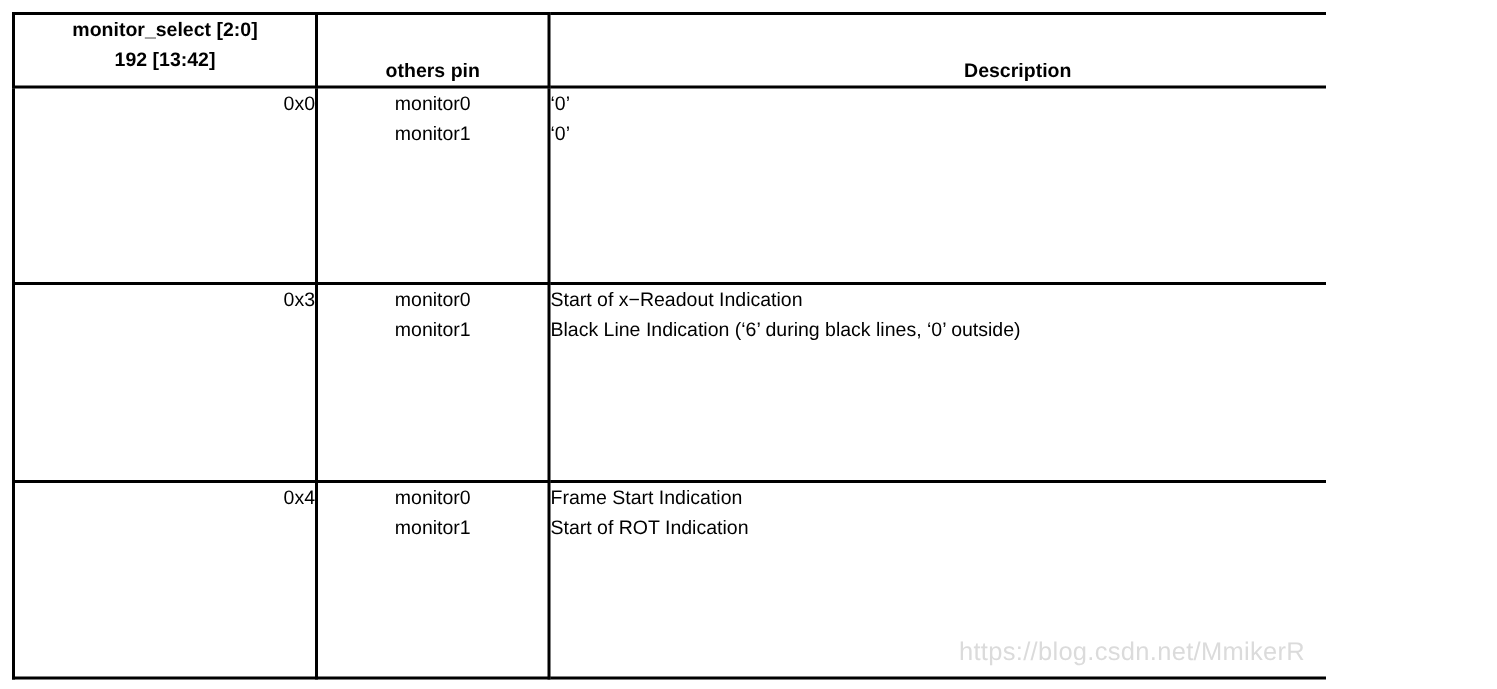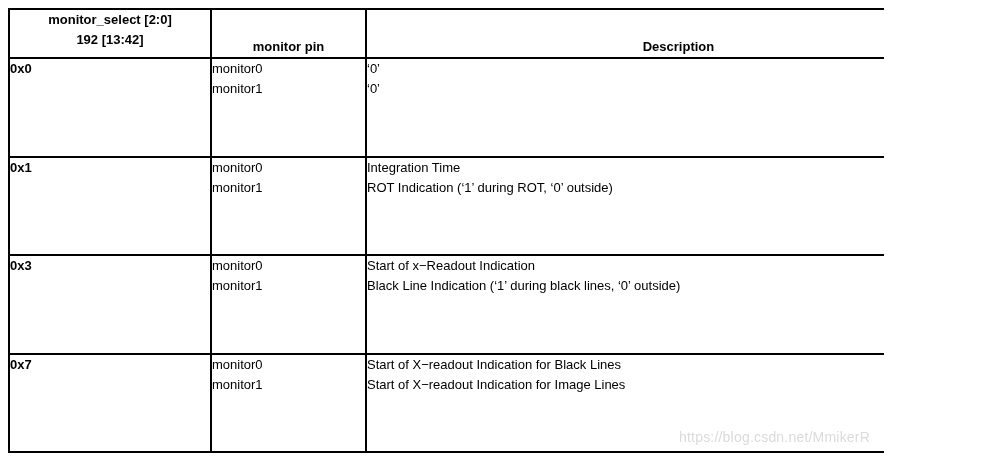--- a/index.html
+++ b/index.html
@@ -46,41 +46,40 @@
     text-align: center;
     padding-bottom: 7px;
   }
   th.h-desc {
     vertical-align: bottom;
     text-align: center;
     padding-bottom: 7px;
   }
   td.c-select {
     vertical-align: top;
-    text-align: left;
+    text-align: right;
     padding-top: 5px;
-    font-weight: bold;
   }
   td.c-pin {
     vertical-align: top;
-    text-align: left;
+    text-align: center;
     padding-top: 5px;
   }
   td.c-desc {
     vertical-align: top;
     text-align: left;
     padding-top: 5px;
     padding-left: 10px;
     padding-right: 6px;
   }
   .watermark {
     position: absolute;
     right: 14px;
     bottom: 14px;
-    font-size: 14px;
+    font-size: 17px;
     color: #dbdbdb;
     letter-spacing: 0.2px;
     white-space: nowrap;
     pointer-events: none;
   }
 </style>
 </head>
 <body>
 
 <div class="page">
@@ -91,77 +90,66 @@
       <col style="width:155px">
       <col style="width:625px">
     </colgroup>
     <thead>
       <tr>
         <th class="h-select">
           <div>monitor_select [2:0]</div>
           <div>192 [13:42]</div>
         </th>
         <th class="h-pin">
-          <div>monitor pin</div>
+          <div>others pin</div>
         </th>
         <th class="h-desc">
           <div>Description</div>
         </th>
       </tr>
     </thead>
     <tbody id="table-body">
   <tr>
     <td class="c-select">0x0</td>
     <td class="c-pin">
       <div>monitor0</div>
       <div>monitor1</div>
     </td>
     <td class="c-desc">
       <div>‘0’</div>
       <div>‘0’</div>
     </td>
   </tr>
 
-  <tr>
-    <td class="c-select">0x1</td>
-    <td class="c-pin">
-      <div>monitor0</div>
-      <div>monitor1</div>
-    </td>
-    <td class="c-desc">
-      <div>Integration Time</div>
-      <div>ROT Indication (‘1’ during ROT, ‘0’ outside)</div>
-    </td>
-  </tr>
 
 
   <tr>
     <td class="c-select">0x3</td>
     <td class="c-pin">
       <div>monitor0</div>
       <div>monitor1</div>
     </td>
     <td class="c-desc">
       <div>Start of x−Readout Indication</div>
-      <div>Black Line Indication (‘1’ during black lines, ‘0’ outside)</div>
+      <div>Black Line Indication (‘6’ during black lines, ‘0’ outside)</div>
+    </td>
+  </tr>
+
+  <tr>
+    <td class="c-select">0x4</td>
+    <td class="c-pin">
+      <div>monitor0</div>
+      <div>monitor1</div>
+    </td>
+    <td class="c-desc">
+      <div>Frame Start Indication</div>
+      <div>Start of ROT Indication</div>
     </td>
   </tr>
 
 
 
-
-  <tr>
-    <td class="c-select">0x7</td>
-    <td class="c-pin">
-      <div>monitor0</div>
-      <div>monitor1</div>
-    </td>
-    <td class="c-desc">
-      <div>Start of X−readout Indication for Black Lines</div>
-      <div>Start of X−readout Indication for Image Lines</div>
-    </td>
-  </tr>
 </tbody>
   </table>
 
   <div class="watermark">https://blog.csdn.net/MmikerR</div>
 
 </div>
 
 </body></html>

